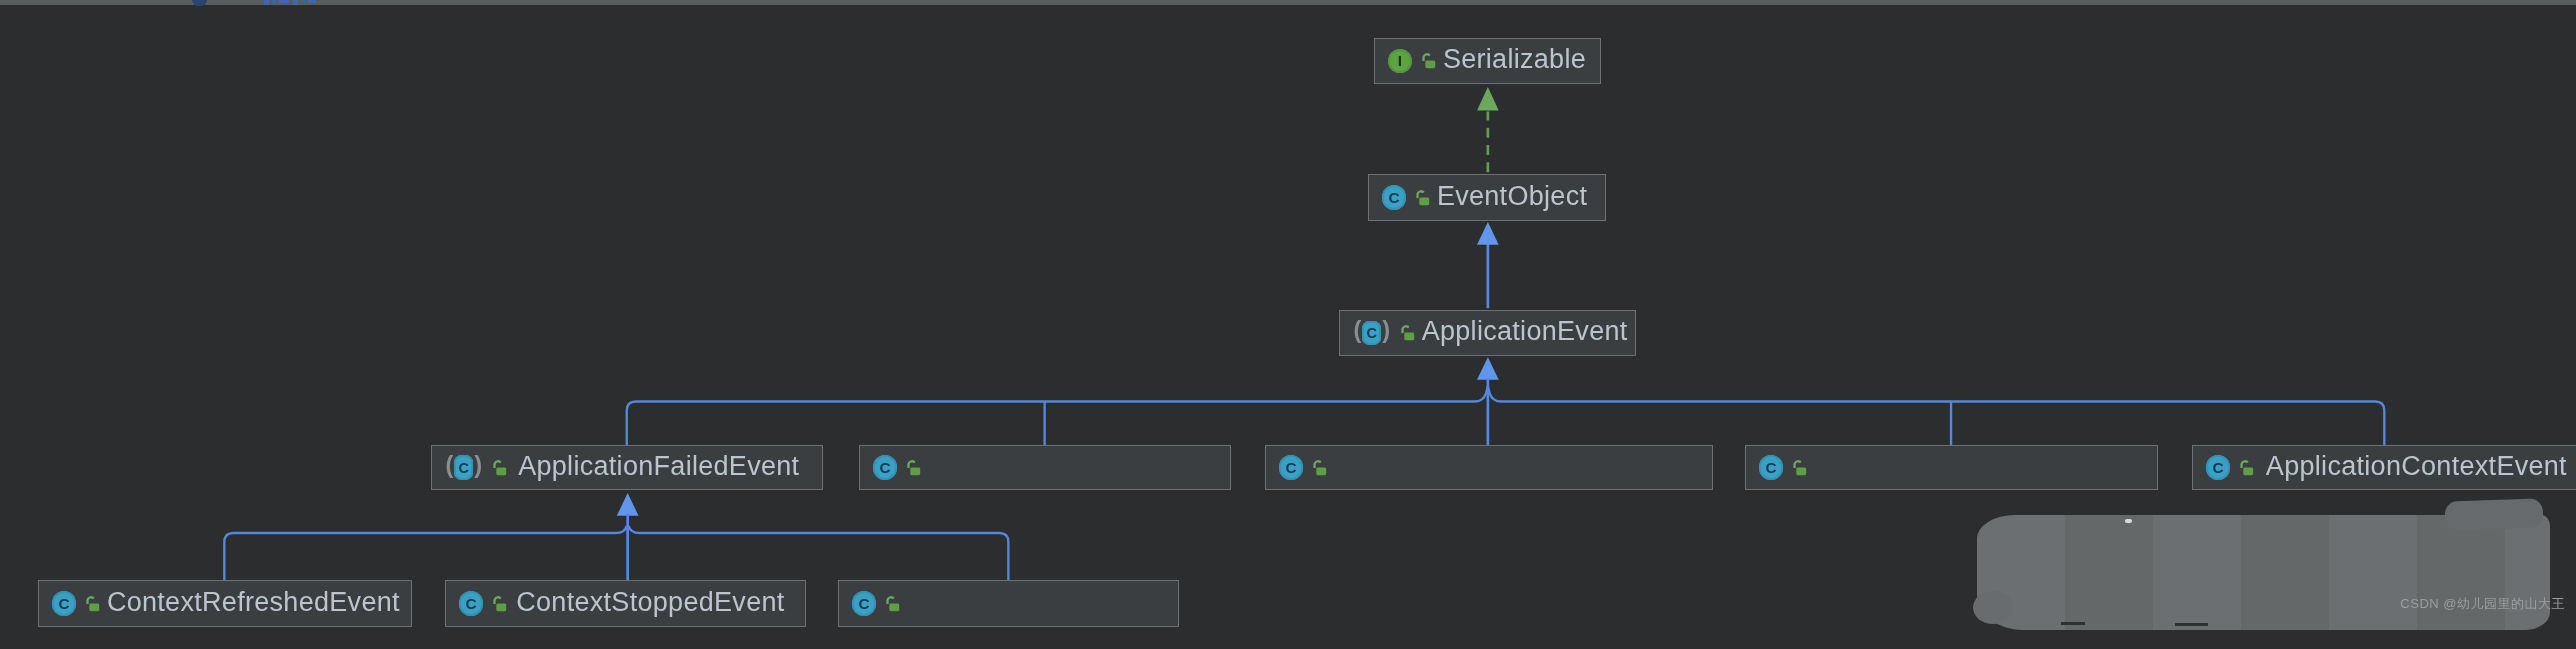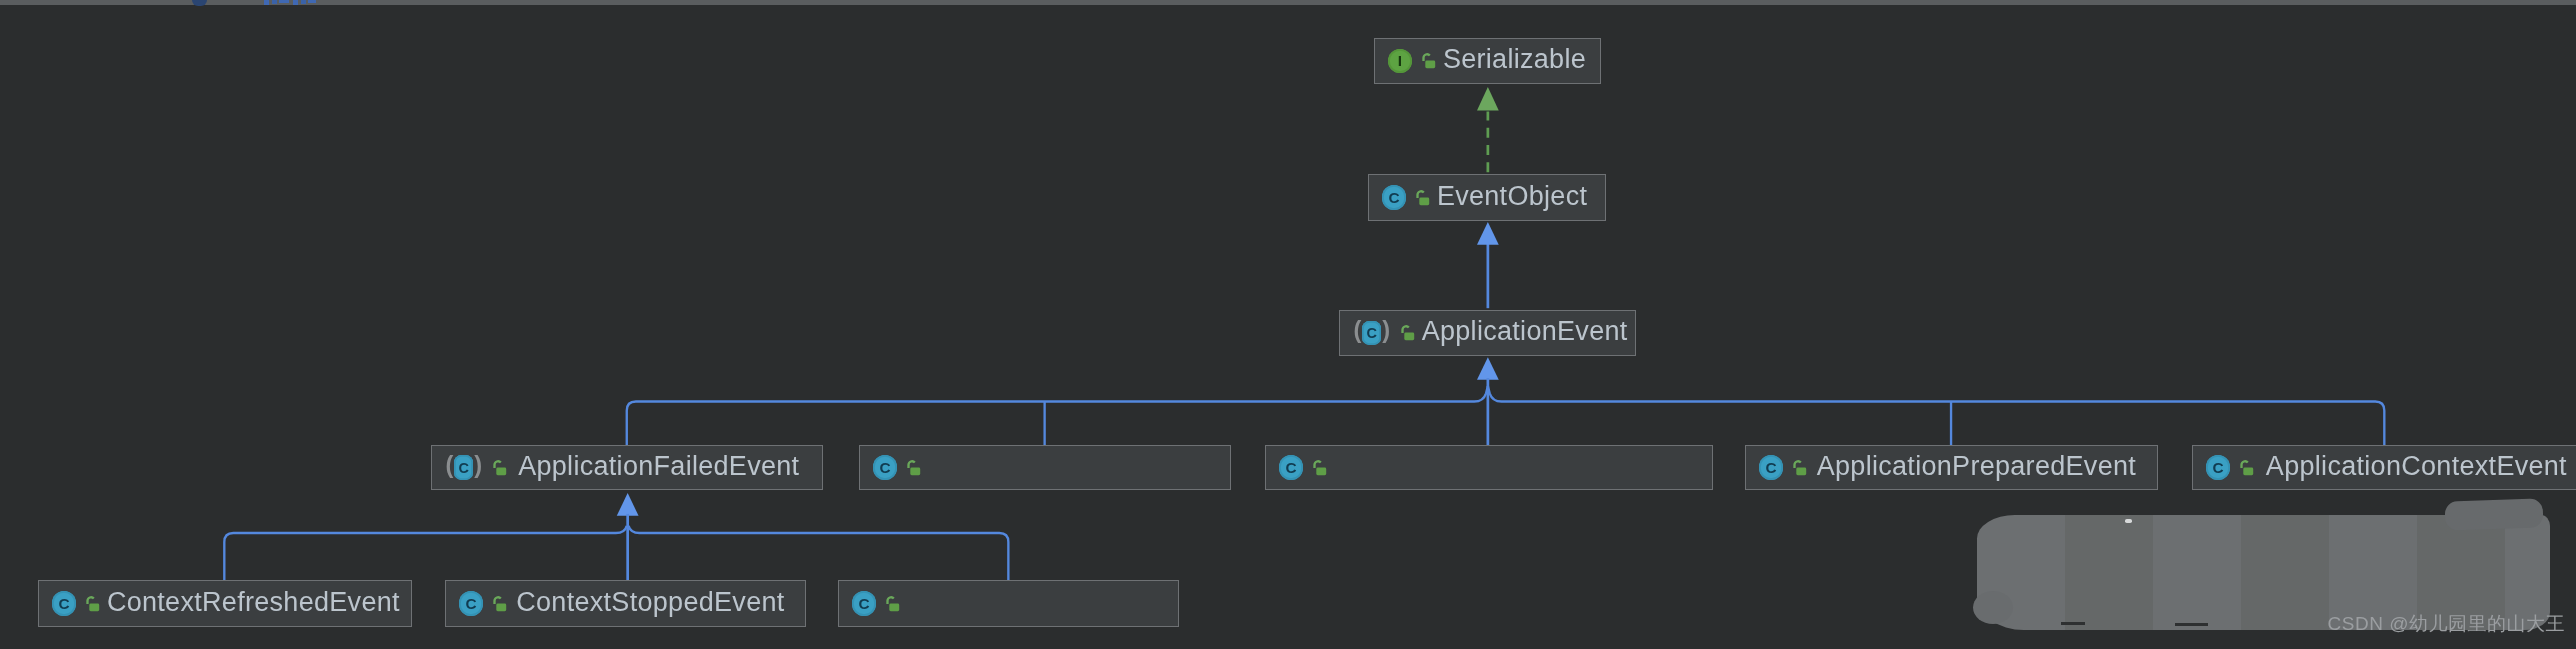--- a/index.html
+++ b/index.html
@@ -59,22 +59,22 @@
     background:#676a6c; border-radius:12.7px; transform:rotate(-2deg); }
   .smudge-tail { position:absolute; left:1973px; top:591px; width:40px; height:33px;
     background:#696c6e; border-radius:50%; }
   .smudge-dash { position:absolute; height:2.7px; background:#2e3031; }
   .dash1 { left:2061px; top:622px; width:23.6px; }
   .dash2 { left:2175px; top:623px; width:33px; }
   .smudge-speck { position:absolute; left:2125px; top:519px; width:7.3px; height:3.6px;
     background:#d7d9da; border-radius:1.8px; }
 
   .watermark {
-    position:absolute; right:11px; top:611px;
-    color:#9b9ea1; font-size:19px; letter-spacing:0.5px; white-space:nowrap;
+    position:absolute; right:11px; top:595px;
+    color:#9b9ea1; font-size:13px; letter-spacing:0.5px; white-space:nowrap;
   }
 </style>
 </head>
 <body>
 
 <div id="canvas">
 
   <div class="top-strip"></div>
   <div class="strip-frag frag-dome"></div>
   <div class="strip-frag frag-a"></div>
@@ -172,21 +172,20 @@
       <rect x="7" y="9.5" width="11" height="8.5" rx="1.6" fill="#5f9e47"></rect>
     </svg>
   </div>
 
   <div class="node" style="left:1745px; top:445px; width:413px; height:45px;">
     <span class="type-icon class">C</span>
     <svg class="lock" width="18" height="18" viewBox="0 0 20 20">
       <path d="M5 10 V6.5 a4 4 0 0 1 7 -2.6" fill="none" stroke="#6aa85a" stroke-width="2.6"></path>
       <rect x="7" y="9.5" width="11" height="8.5" rx="1.6" fill="#5f9e47"></rect>
     </svg>
-    <span class="label">ApplicationPreparedEvent</span>
   </div>
 
   <div class="node" style="left:2192px; top:445px; width:399px; height:45px;">
     <span class="type-icon class">C</span>
     <svg class="lock" width="18" height="18" viewBox="0 0 20 20">
       <path d="M5 10 V6.5 a4 4 0 0 1 7 -2.6" fill="none" stroke="#6aa85a" stroke-width="2.6"></path>
       <rect x="7" y="9.5" width="11" height="8.5" rx="1.6" fill="#5f9e47"></rect>
     </svg>
     <span class="label">ApplicationContextEvent</span>
   </div>

